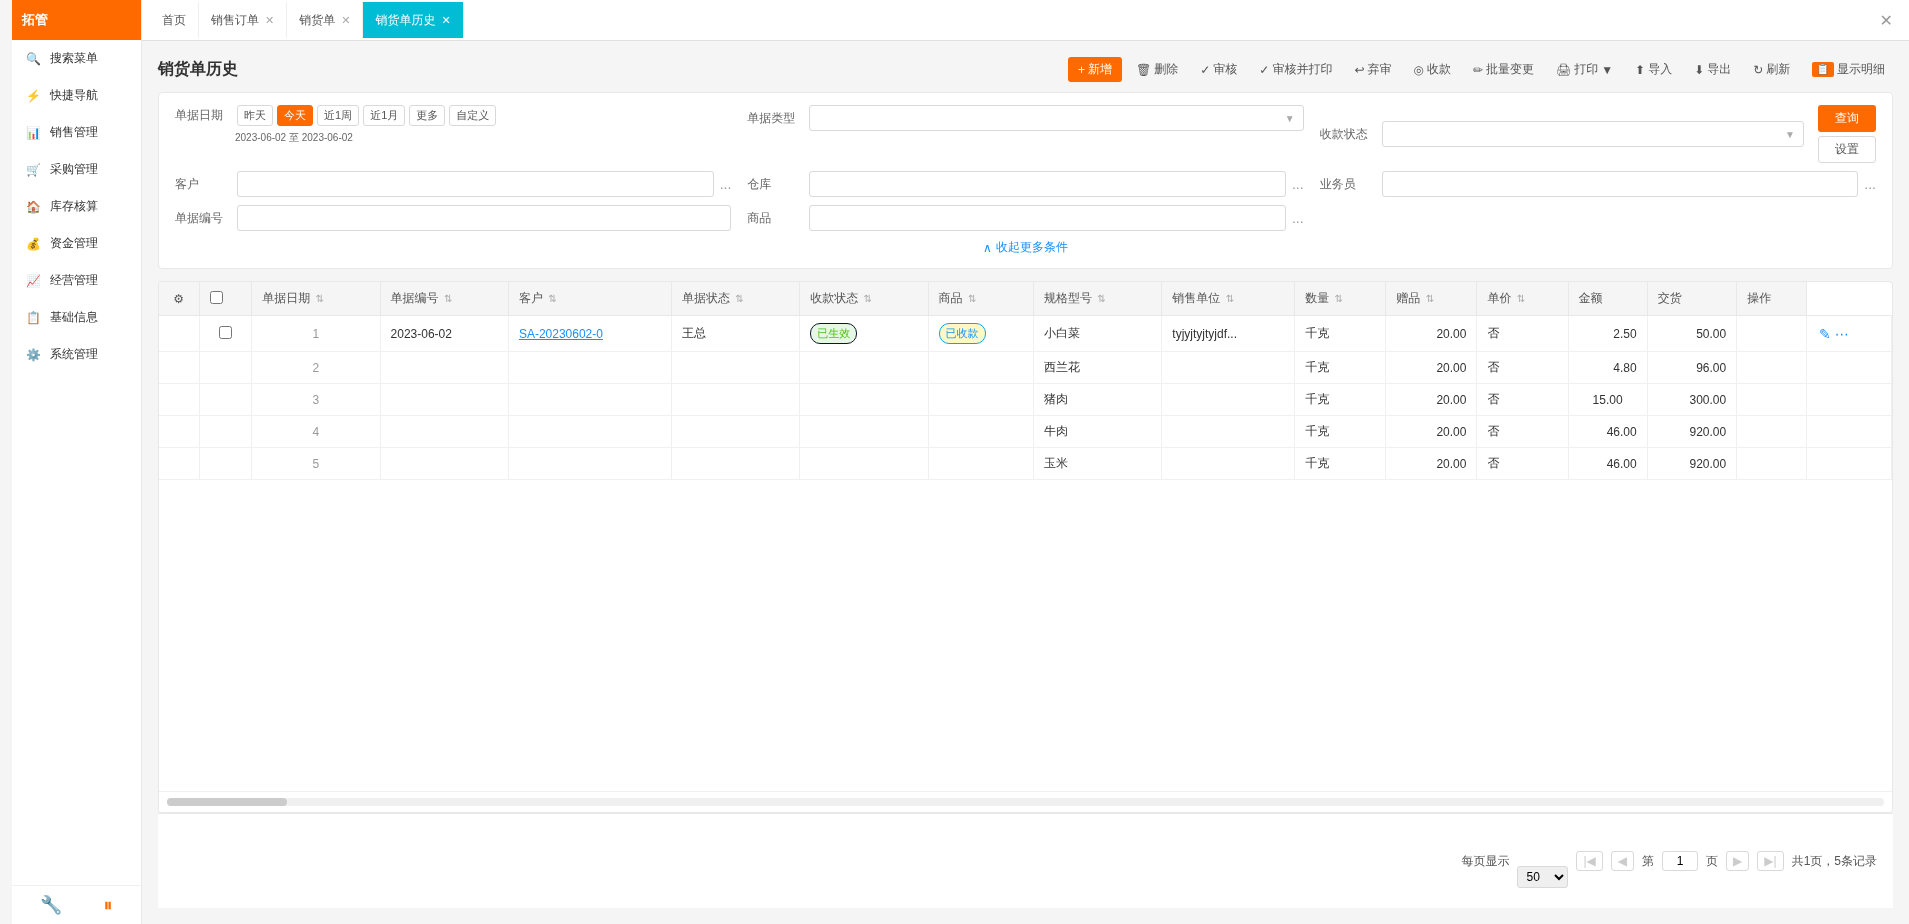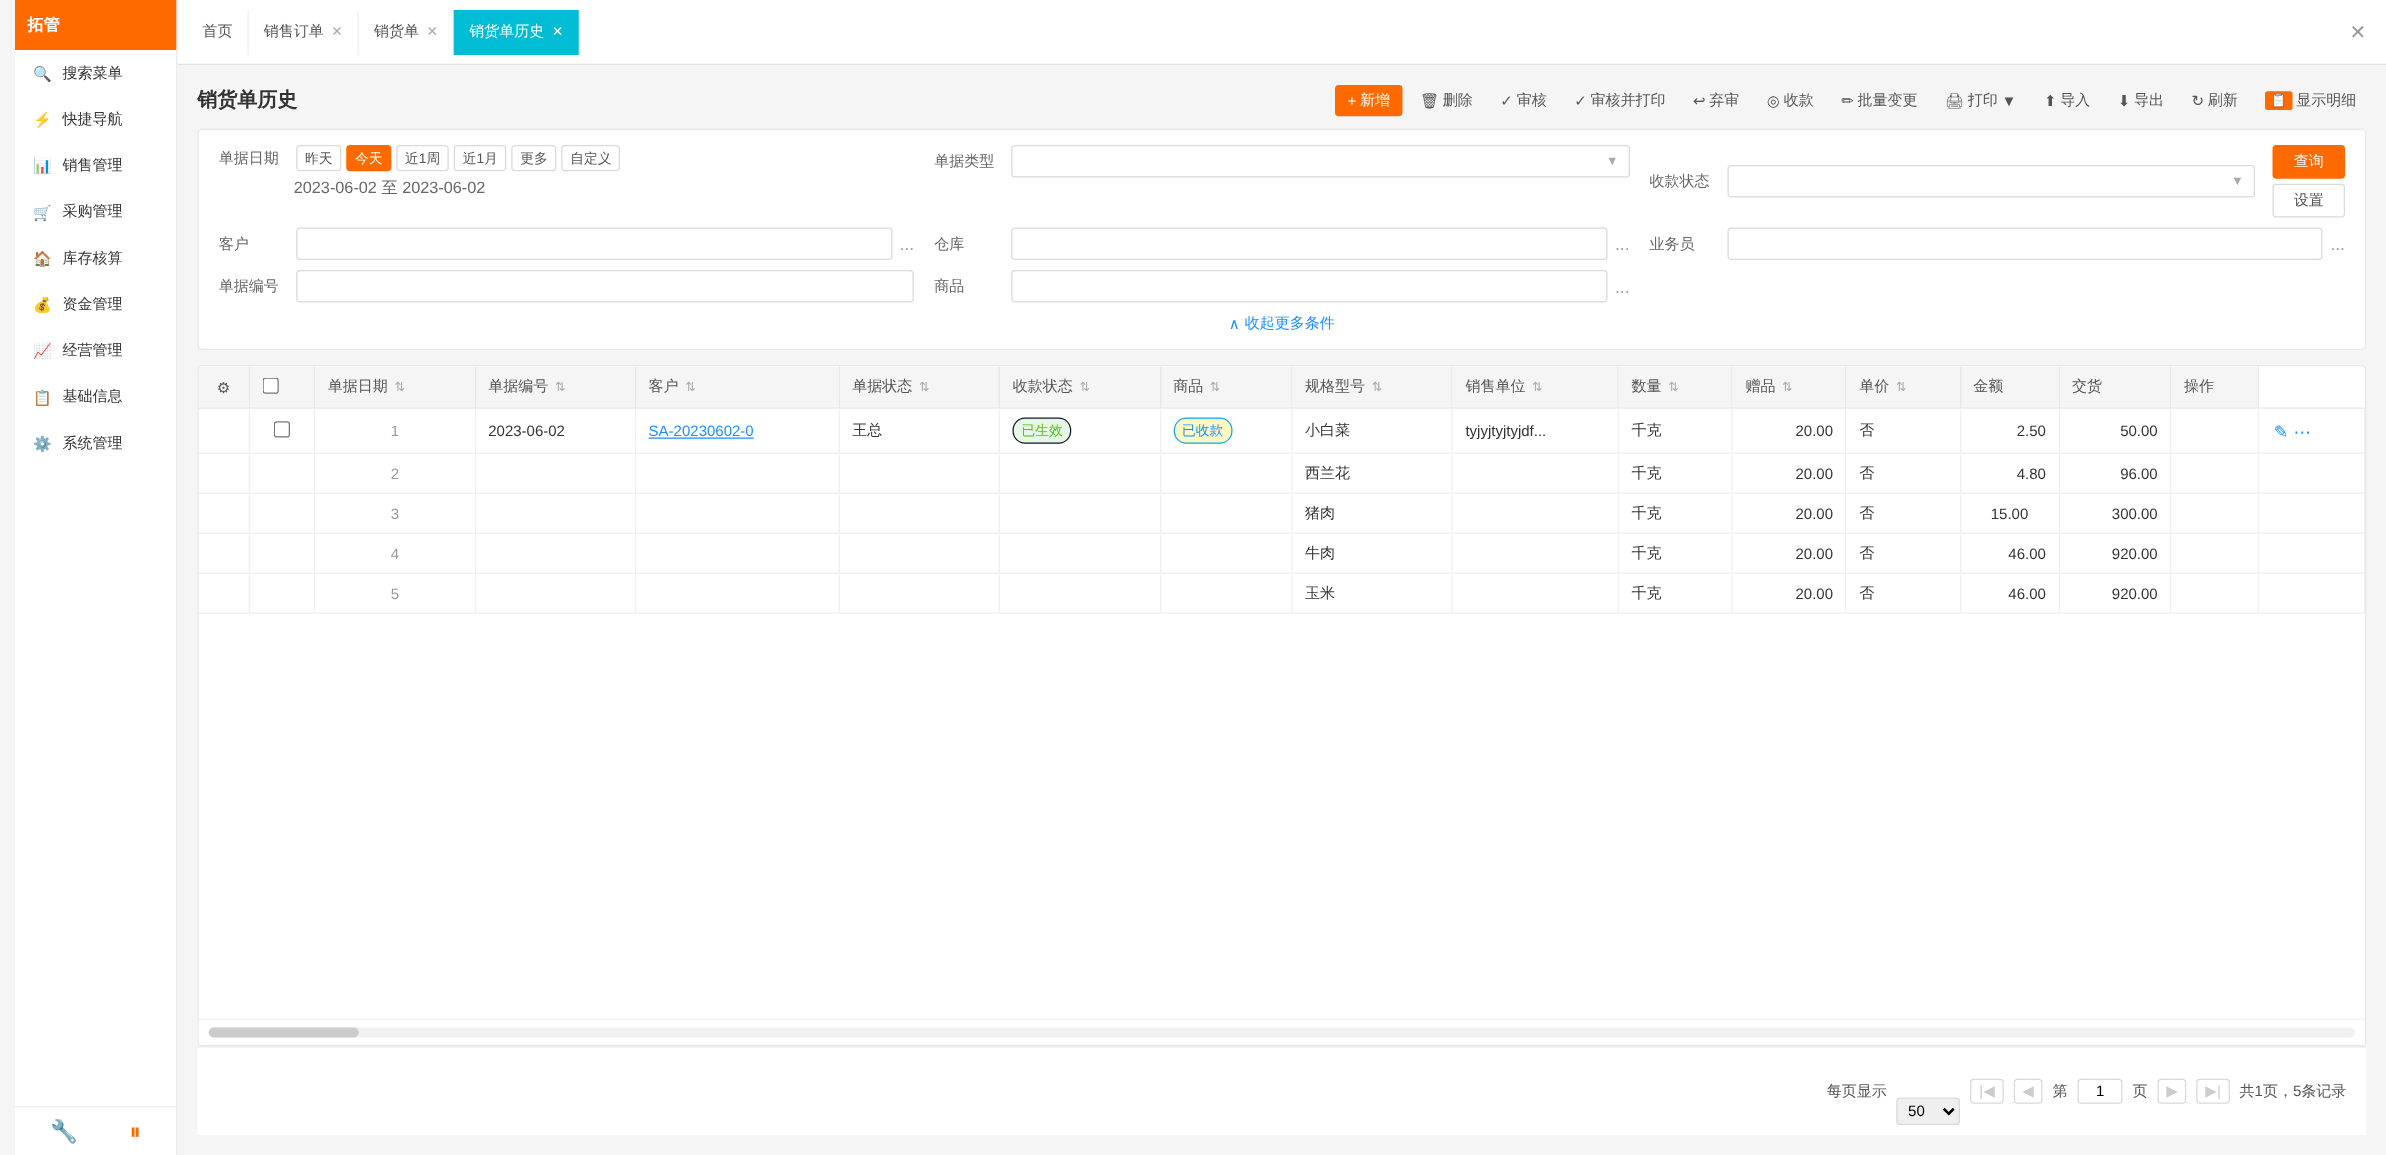--- a/index.html
+++ b/index.html
@@ -56,21 +56,21 @@
       flex-direction: column;
       overflow: hidden;
     }
 
     
     .tab-bar {
       display: flex;
       align-items: center;
       background: #fff;
       border-bottom: 1px solid #e0e0e0;
-      height: 52px;
+      height: 41px;
       padding: 0 8px;
     }
     .tab {
       display: flex;
       align-items: center;
       padding: 0 12px;
       height: 36px;
       cursor: pointer;
       font-size: 12px;
       color: #555;
@@ -292,21 +292,21 @@
       gap: 20px;
       flex: 1;
     }
     .footer-val { color: #333; font-weight: bold; }
 
     
     .pagination-bar {
       display: flex;
       align-items: center;
       justify-content: flex-end;
-      padding: 8px 16px;
+      padding: 20px 16px;
       background: #fff;
       border-top: 1px solid #e8e8e8;
       gap: 8px;
       font-size: 12px;
       color: #555;
     }
     .page-size-select {
       border: 1px solid #d9d9d9;
       border-radius: 3px;
       padding: 2px 4px;
@@ -347,21 +347,21 @@
       padding: 0 8px;
       cursor: pointer;
       background: #fff;
     }
     .chevron-down { font-size: 10px; color: #aaa; }
     .date-btns {
       display: flex;
       gap: 4px;
     }
     .date-range-text {
-      font-size: 13px;
+      font-size: 10px;
       color: #666;
     }
 
     .scrollbar-track {
       height: 8px;
       background: #f0f0f0;
       border-radius: 4px;
       margin: 2px 0;
     }
     .scrollbar-thumb {

